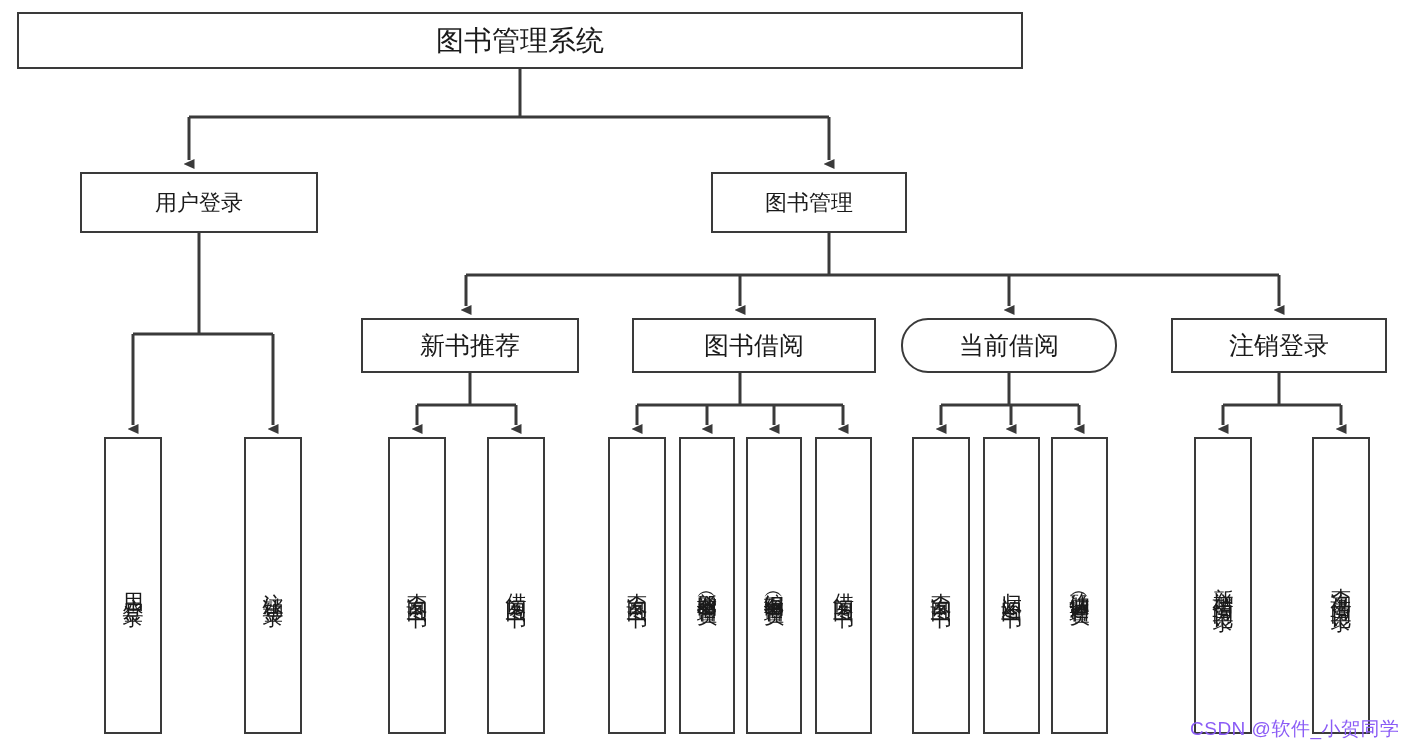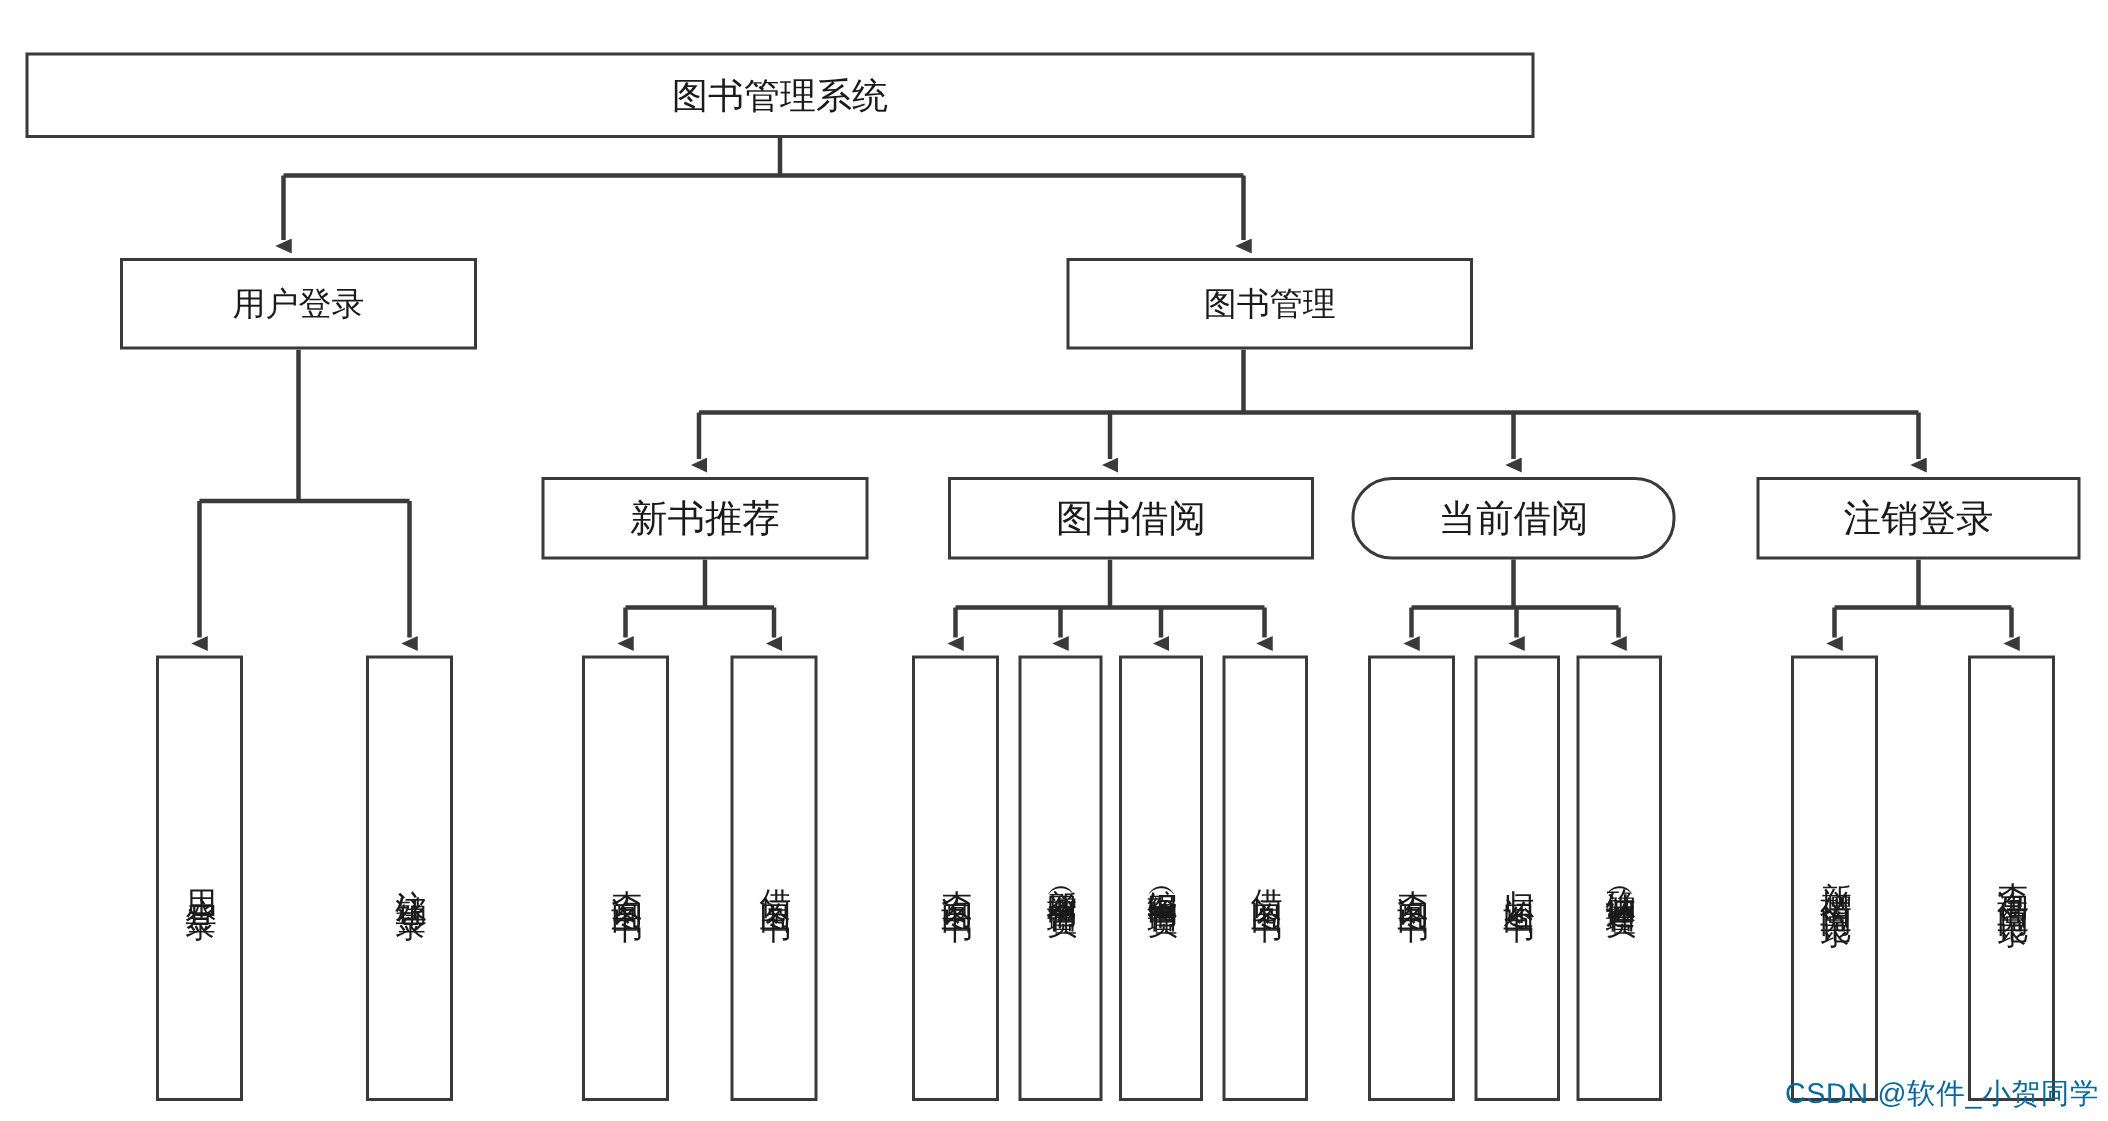--- a/index.html
+++ b/index.html
@@ -30,22 +30,21 @@
     position: absolute;
     box-sizing: border-box;
     border: 2px solid #3a3a3a;
     background: #ffffff;
     display: flex;
     align-items: center;
     justify-content: center;
     text-align: center;
   }
   .node.root {
-    font-size: 24px;
-    margin-top: 23px;
+    font-size: 28px;
   }
   .node.level2 {
     font-size: 22px;
   }
   .node.level3 {
     font-size: 25px;
   }
   
   .vtext {
     writing-mode: vertical-rl;
@@ -58,21 +57,21 @@
   .leaf-inner {
     display: flex;
     align-items: center;
     justify-content: center;
     width: 100%;
     height: 100%;
   }
   .watermark {
     position: absolute;
     font-size: 19px;
-    color: #0369a1;
+    color: #8b5cf6;
     white-space: nowrap;
     letter-spacing: 0.5px;
   }
 </style>
 </head>
 <body>
 
 <div id="canvas">
 
   <svg class="wires" viewBox="0 0 1405 747" xmlns="http://www.w3.org/2000/svg">
@@ -125,21 +124,21 @@
     </g>
   </svg>
 
   <div class="node root" style="left: 17px; top: 12px; width: 1006px; height: 57px;">
     <span>图书管理系统</span>
   </div>
 
   <div class="node level2" style="left: 80px; top: 172px; width: 238px; height: 61px;">
     <span>用户登录</span>
   </div>
-  <div class="node level2" style="left: 711px; top: 172px; width: 271px; height: 61px;">
+  <div class="node level2" style="left: 711px; top: 172px; width: 196px; height: 61px;">
     <span>图书管理</span>
   </div>
 
   <div class="node level3" style="left: 361px; top: 318px; width: 218px; height: 55px;">
     <span>新书推荐</span>
   </div>
   <div class="node level3" style="left: 632px; top: 318px; width: 244px; height: 55px;">
     <span>图书借阅</span>
   </div>
   <div class="node level3" style="left: 901px; top: 318px; width: 216px; height: 55px; border-radius: 27px;">

